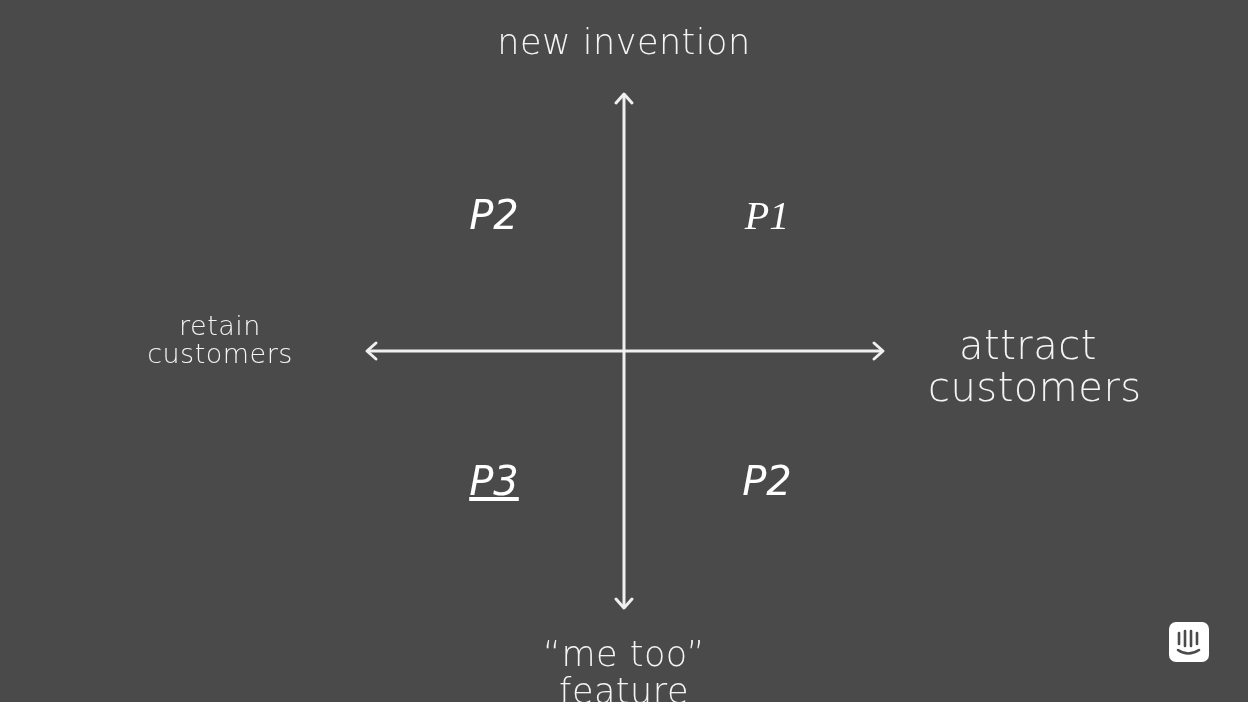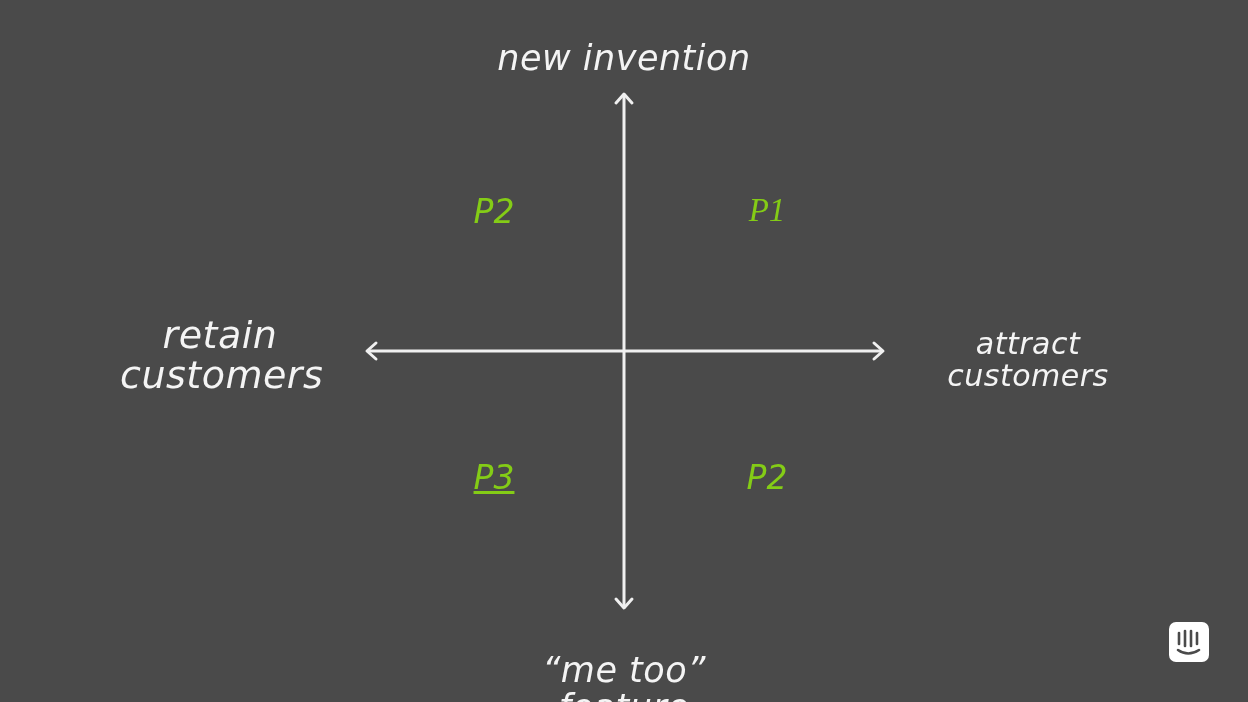--- a/index.html
+++ b/index.html
@@ -5,36 +5,34 @@
     html, body { margin: 0; padding: 0; }
     body {
       width: 1248px; height: 702px; overflow: hidden;
       background: #4a4a4a;
       position: relative;
       font-family: "DejaVu Sans", sans-serif;
     }
     .label {
       position: absolute;
       color: #f4f4f4;
-      font-style: italic;
       font-weight: 300;
       text-align: center;
       line-height: 1.05;
       letter-spacing: 0.5px;
-      margin-top: 16px;
     }
     .top-label { left: 474px; top: 24px; width: 300px; font-size: 35px; }
     .bottom-label { left: 474px; top: 636px; width: 300px; font-size: 35px; }
-    .left-label { left: 120px; top: 300px; width: 200px; font-size: 38px; }
-    .right-label { left: 928px; top: 312px; width: 200px; font-size: 30px; }
+    .left-label { left: 120px; top: 312px; width: 200px; font-size: 27px; }
+    .right-label { left: 928px; top: 324px; width: 200px; font-size: 40px; }
     .quad {
       position: absolute;
-      color: #84cc16;
+      color: #ffffff;
       font-style: italic;
-      font-size: 33px;
+      font-size: 40px;
       font-weight: 300;
       width: 80px;
       text-align: center;
     }
     .q-tl { left: 454px; top: 192px; }
     .q-tr { left: 727px; top: 192px; font-family: Liberation Serif, serif; }
     .q-bl { left: 454px; top: 458px; text-decoration: underline; }
     .q-br { left: 727px; top: 458px; }
     svg.axes { position: absolute; left: 0; top: 0; }
     .logo {

